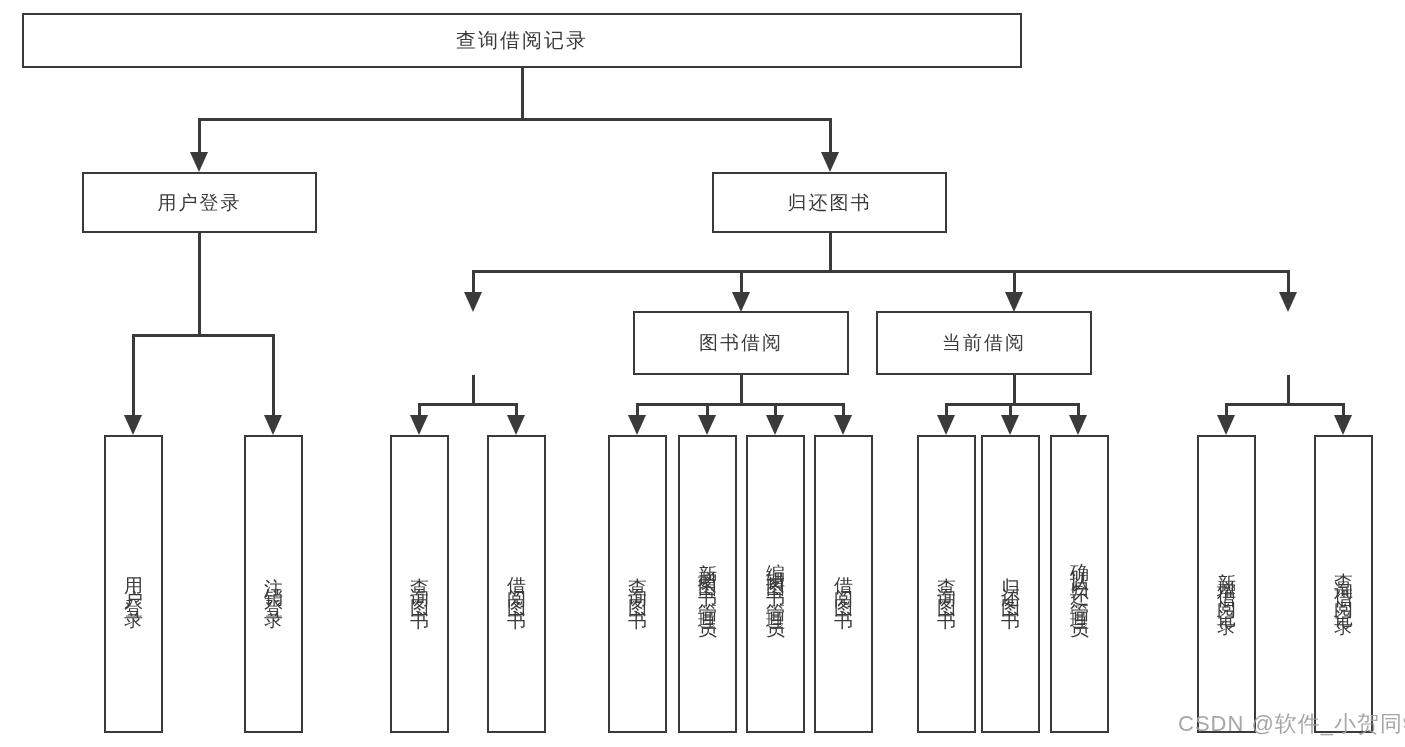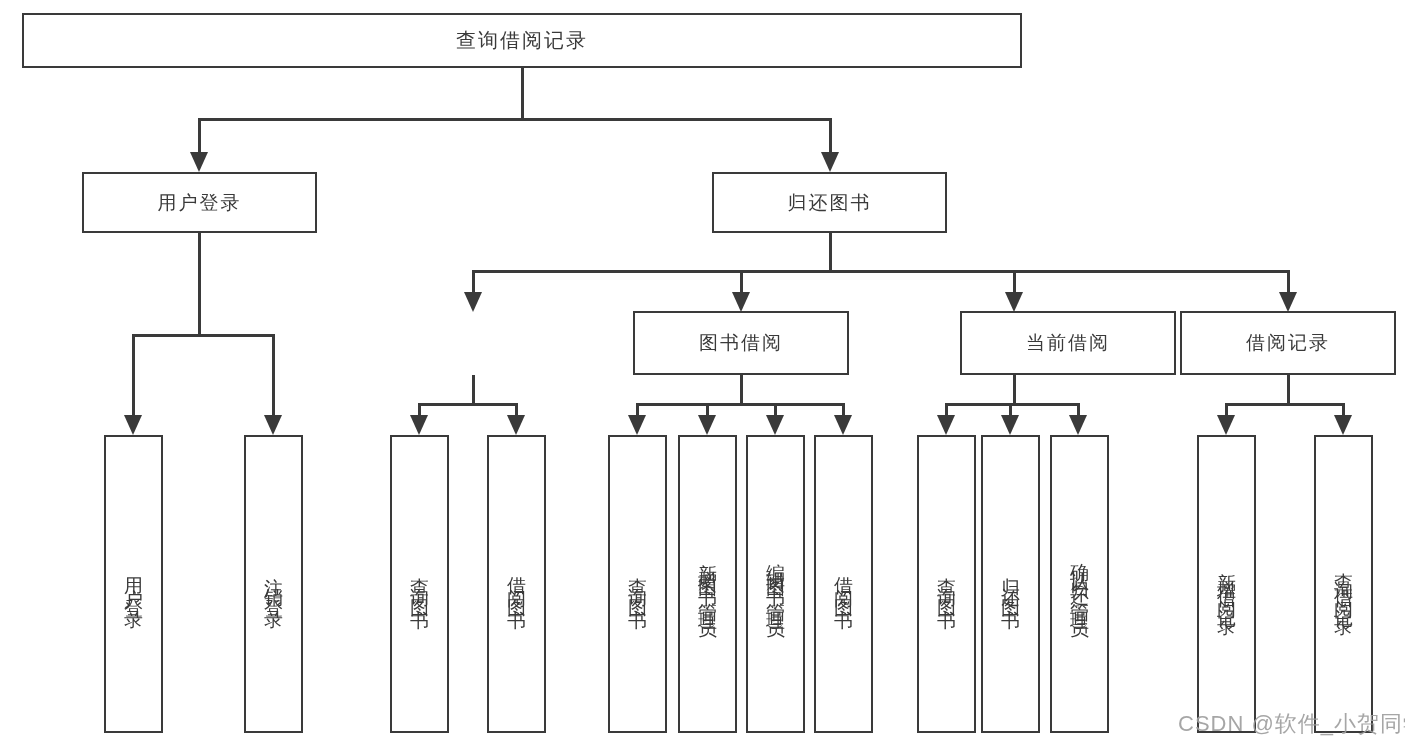--- a/index.html
+++ b/index.html
@@ -47,27 +47,24 @@
 
   <div class="node" style="left:712px;top:172px;width:235px;height:61px;">
     <span>归还图书</span>
   </div>
 
 
   <div class="node" style="left:633px;top:311px;width:216px;height:64px;">
     <span>图书借阅</span>
   </div>
 
-  <div class="node" style="left:960px;top:311px;width:216px;height:64px;">
+  <div class="node" style="left:876px;top:311px;width:216px;height:64px;">
     <span>当前借阅</span>
   </div>
 
-  <div class="node" style="left:1180px;top:311px;width:216px;height:64px;">
-    <span>借阅记录</span>
-  </div>
 
   <div class="node leaf" style="left:104px;top:435px;width:59px;height:298px;">
     <span>用户登录</span>
   </div>
 
   <div class="node leaf" style="left:244px;top:435px;width:59px;height:298px;">
     <span>注销登录</span>
   </div>
 
   <div class="node leaf" style="left:390px;top:435px;width:59px;height:298px;">

